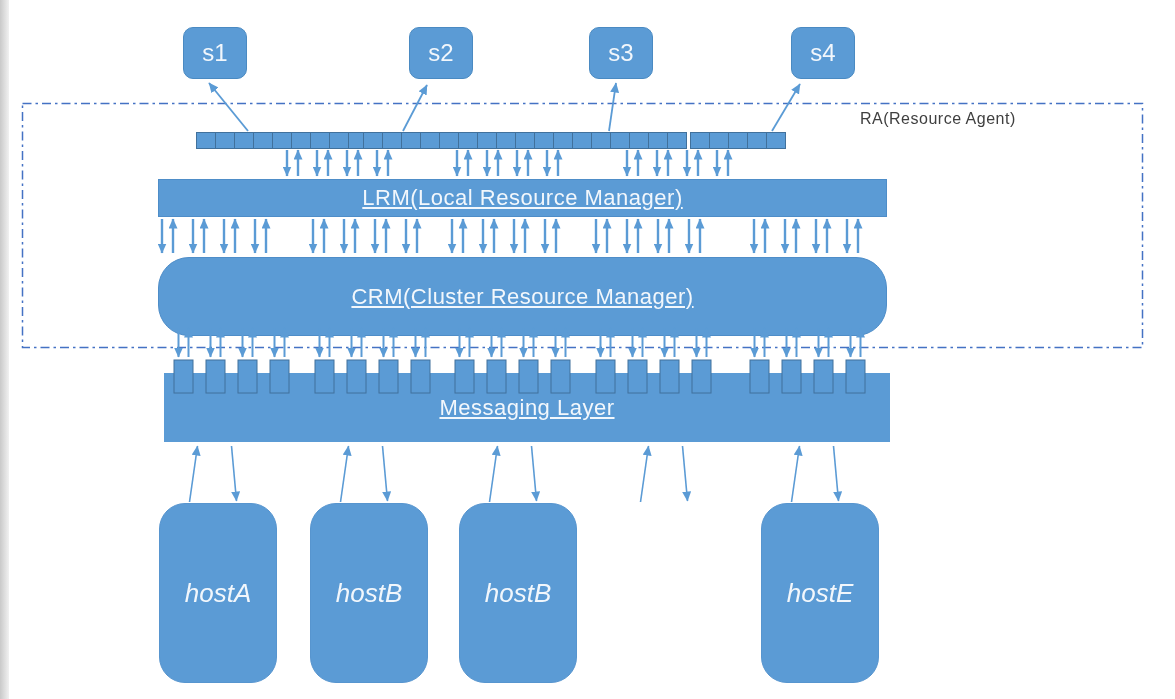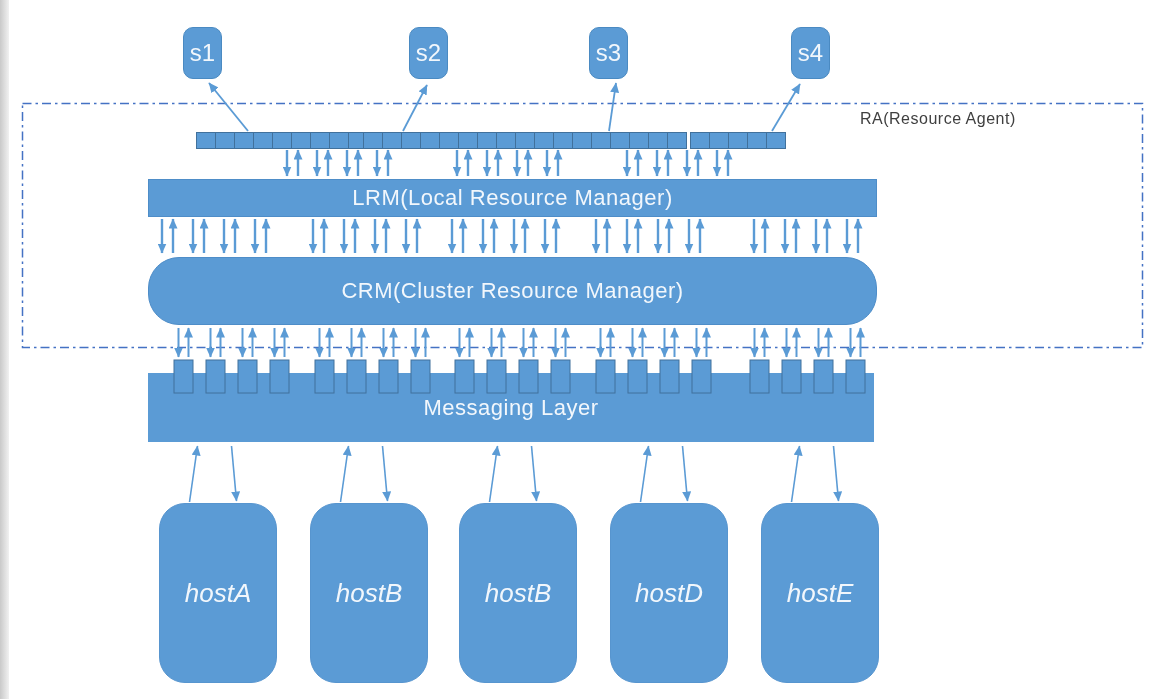--- a/index.html
+++ b/index.html
@@ -8,47 +8,47 @@
     width: 1175px; height: 699px; overflow: hidden; position: relative;
     background: var(--background, #ffffff);
     font-family: "Liberation Sans", sans-serif;
   }
   .canvas { position: absolute; left: 0; top: 0; width: 1175px; height: 699px; }
   .edge-strip {
     position: absolute; left: 0; top: 0; width: 9px; height: 699px;
     background: linear-gradient(90deg, #c9c9c9, #f1f1f1);
   }
   .snode {
-    position: absolute; top: 27px; width: 39px; height: 52px;
+    position: absolute; top: 27px; width: 64px; height: 52px;
     background: var(--node-fill, #5b9bd5);
     border: 1.5px solid #4a8ac2; border-radius: 10px;
     color: var(--node-text, #f2f7fc); font-size: 24px;
     display: flex; align-items: center; justify-content: center;
   }
   .ra-label {
     position: absolute; left: 860px; top: 110px;
     font-size: 16px; color: var(--label-text, #3f3f3f); letter-spacing: 0.5px;
   }
   .ra-seg { position: absolute; top: 132px; height: 17px; display: flex; }
   .ra-cell {
     width: 20px; height: 17px; flex: none;
     background: var(--node-fill, #5b9bd5);
     border: 1px solid var(--node-border, #41719c);
   }
   .ra-cell + .ra-cell { margin-left: -1px; }
   .bar {
-    position: absolute; left: 148px;
+    position: absolute; left: 158px;
     background: var(--node-fill, #5b9bd5);
     border: 1px solid #4e8dc8;
     color: var(--node-text, #f2f7fc); font-size: 22px; letter-spacing: 0.5px;
-    display: flex; align-items: center; justify-content: center;
+    display: flex; align-items: center; justify-content: center; text-decoration: underline;
   }
   .lrm { top: 179px; width: 729px; height: 38px; }
-  .crm { top: 257px; width: 729px; height: 68px; border-radius: 31px; }
-  .msg { top: 373px; width: 726px; height: 69px; border: none; }
+  .crm { top: 257px; width: 729px; height: 79px; border-radius: 31px; }
+  .msg { top: 373px; width: 726px; height: 69px; border: none; margin-left: 6px; }
   .host {
     position: absolute; top: 503px; width: 118px; height: 180px;
     background: var(--node-fill, #5b9bd5);
     border: 1px solid #5795cf; border-radius: 26px;
     color: var(--node-text, #f2f7fc); font-size: 26px;
     display: flex; align-items: center; justify-content: center; font-style: italic;
   }
   .overlay { position: absolute; left: 0; top: 0; pointer-events: none; }
 </style>
 </head>
@@ -103,21 +103,20 @@
       <div class="ra-cell"></div>
     </div>
 
   <div class="bar lrm">LRM(Local Resource Manager)</div>
   <div class="bar crm">CRM(Cluster Resource Manager)</div>
   <div class="bar msg">Messaging Layer</div>
 
   <div class="host" style="left:159px">hostA</div>
   <div class="host" style="left:310px">hostB</div>
   <div class="host" style="left:459px">hostB</div>
-  <div class="host" style="left:610px">hostD</div>
   <div class="host" style="left:761px">hostE</div>
 
   <svg id="overlay" class="overlay" width="1175" height="699">
     <defs>
       <marker id="ah" markerUnits="userSpaceOnUse" markerWidth="11" markerHeight="9" refX="9.5" refY="4.5" orient="auto">
         <path id="ah-path" d="M0,0 L10,4.5 L0,9 Z" fill="#5b9bd5"></path>
       </marker>
     </defs>
     <g id="g-boundary">
         <rect x="22.5" y="103.5" width="1120" height="244" fill="none" stroke="#4472c4" stroke-width="1.5" stroke-dasharray="9 4 2.5 4"></rect>

